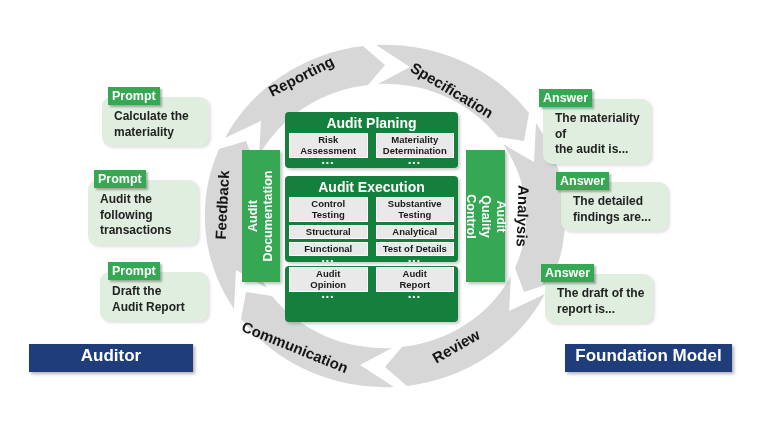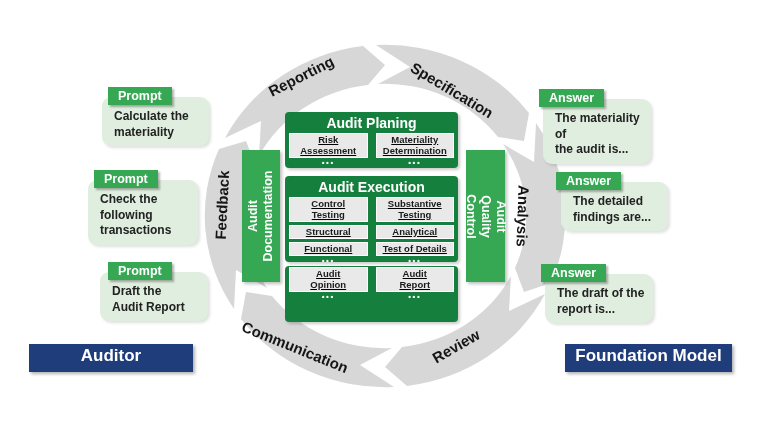--- a/index.html
+++ b/index.html
@@ -21,33 +21,33 @@
     white-space:pre-line;width:130px;
   }
   .rot-ccw{transform:rotate(-90deg);}
   .rot-cw{transform:rotate(90deg);}
   .section{
     position:absolute;z-index:3;left:285px;width:173px;background:#15803d;
     border-radius:4px;box-sizing:border-box;padding:1px 4px 14px;
     box-shadow:2px 2px 3px rgba(0,0,0,.2);
   }
   .sec-title{color:#fff;font-weight:bold;font-size:14px;text-align:center;line-height:20px;}
-  .cellgrid{display:grid;grid-template-columns:1fr 1fr;gap:3px 8px;text-decoration:underline;}
+  .cellgrid{display:grid;grid-template-columns:1fr 1fr;gap:3px 8px;}
   .cell{
     background:#e9e9e9;border:1px solid #fff;box-sizing:border-box;
     font-size:9.5px;font-weight:bold;color:#1a1a1a;text-align:center;line-height:1.15;
     display:flex;align-items:center;justify-content:center;white-space:pre-line;
   }
   .cell.h2{height:25px;}
   .cell.h1{height:14px;}
   .dotsrow{display:grid;grid-template-columns:1fr 1fr;gap:0 8px;margin-top:1px;}
   .dots{color:#fff;font-size:8px;line-height:7px;letter-spacing:1.5px;text-align:center;font-weight:bold;}
   .note{position:absolute;z-index:4;}
   .note .tab{
-    position:absolute;top:0;height:18px;line-height:18px;padding:0 10px;background:#36a853;
+    position:absolute;top:0;height:18px;line-height:18px;padding:0 4px;background:#36a853;
     color:#fff;font-weight:bold;font-size:12.5px;box-shadow:2px 2px 2px rgba(0,0,0,.3);
     white-space:nowrap;z-index:2;
   }
   .note .body{
     position:relative;margin-top:10px;background:#dfeede;border-radius:9px;
     box-sizing:border-box;padding:12px 8px 6px 12px;min-height:46px;
     font-size:12px;font-weight:bold;color:#222;line-height:1.3;white-space:pre-line;
     box-shadow:2px 2px 3px rgba(0,0,0,.12);
   }
   .footer-bar{
@@ -131,21 +131,21 @@
     </div>
   </div>
 
   <div class="note" style="left:102px;top:87px;width:107px">
     <div class="tab" style="left:6px">Prompt</div>
     <div class="body">Calculate the
 materiality</div>
   </div>
   <div class="note" style="left:88px;top:170px;width:110px">
     <div class="tab" style="left:6px">Prompt</div>
-    <div class="body">Check the following
+    <div class="body">Audit the following
 transactions</div>
   </div>
   <div class="note" style="left:100px;top:262px;width:108px">
     <div class="tab" style="left:8px">Prompt</div>
     <div class="body">Draft the
 Audit Report</div>
   </div>
 
   <div class="note" style="left:543px;top:89px;width:108px">
     <div class="tab" style="left:-4px">Answer</div>

